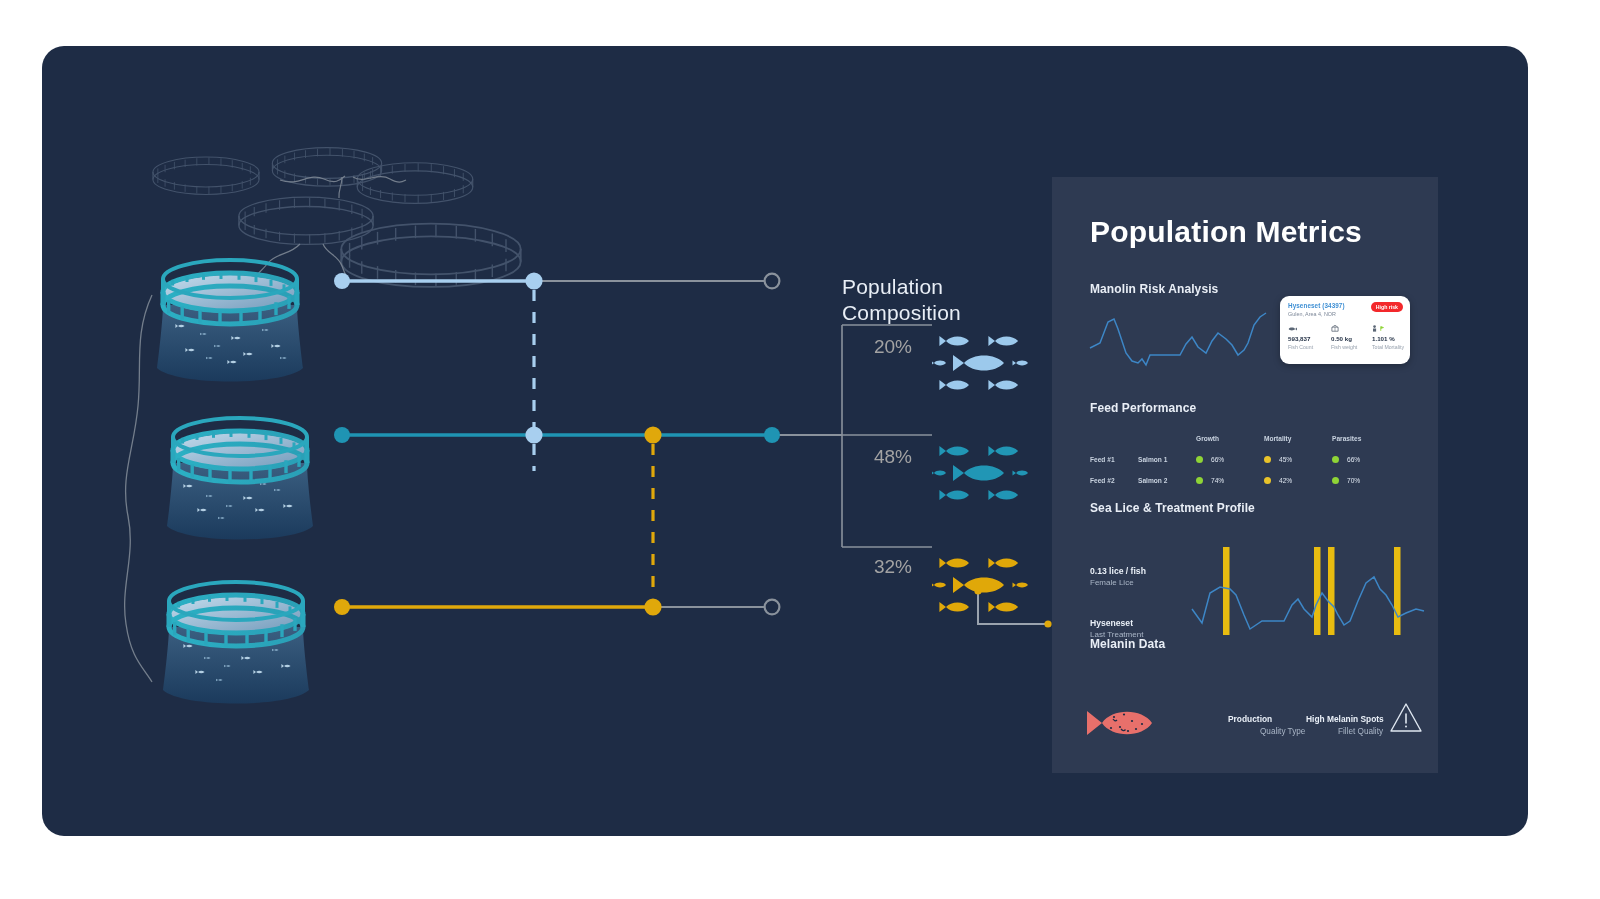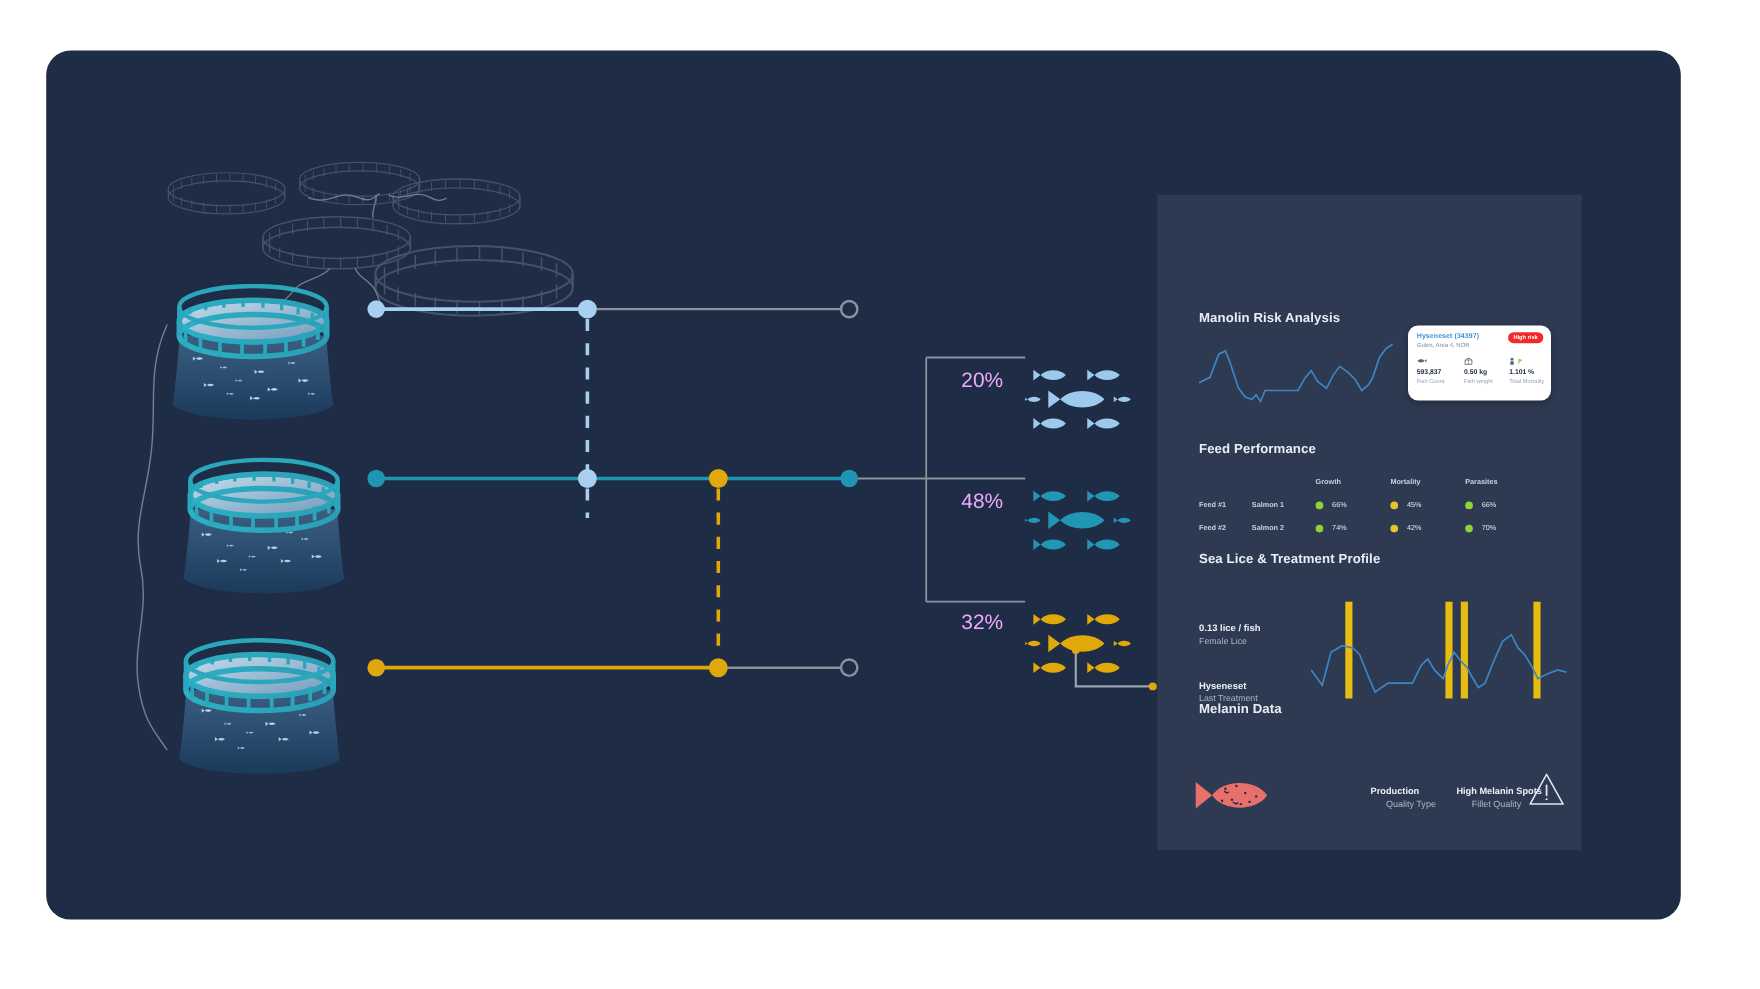--- a/index.html
+++ b/index.html
@@ -40,21 +40,21 @@
     left: 800px; top: 228px;
     width: 190px;
     color: #e8eef6;
     font-size: 21px;
     line-height: 26px;
     font-weight: 400;
     letter-spacing: .2px;
   }
   .pct {
     position: absolute;
-    color: #f0abfc;
+    color: #a3a3a3;
     font-size: 19px;
     font-weight: 400;
     text-align: right;
     width: 70px;
   }
   .pct-a { left: 800px; top: 290px; }
   .pct-b { left: 800px; top: 400px; }
   .pct-c { left: 800px; top: 510px; }
 
   .fishgroup { position: absolute; }
@@ -132,21 +132,21 @@
 
   
   .lice-lbl { position: absolute; color: #eaf0f8; }
   .lice-lbl .big { font-size: 8.6px; font-weight: bold; }
   .lice-lbl .sub { font-size: 8px; color: #aab6c7; margin-top: 2px; }
   .l1 { left: 38px; top: 389px; }
   .l2 { left: 38px; top: 441px; }
 
   
   .q-col { position: absolute; top: 537px; }
-  .q-col .t { font-size: 8.4px; font-weight: bold; color: #eaf0f8; white-space: nowrap; margin-left: 18px; }
+  .q-col .t { font-size: 8.4px; font-weight: bold; color: #eaf0f8; white-space: nowrap; }
   .q-col .s { font-size: 8.2px; color: #aab6c7; margin-top: 3px; white-space: nowrap; margin-left: 32px; }
   .q1 { left: 176px; }
   .q2 { left: 254px; }
 </style>
 </head>
 <body>
 
 <div class="stage">
  <div class="board">
 
@@ -401,20 +401,24 @@
       <path d="M800,389 L890,389"></path>
     </g>
 
     <g>
       <path d="M936,545 L936,578 L1006,578" fill="none" stroke="#9aa3ae" stroke-width="2"></path>
       <circle cx="936" cy="545" r="3.6" fill="#e0a80b"></circle>
       <circle cx="1006" cy="578" r="3.6" fill="#e0a80b"></circle>
     </g>
   </svg>
 
+  <div class="pc-title">
+    <div>Population</div>
+    <div>Composition</div>
+  </div>
   <div class="pct pct-a">20%</div>
   <div class="pct pct-b">48%</div>
   <div class="pct pct-c">32%</div>
 
   <div class="fishgroup" style="left:890px;top:288px;">
    <svg width="100" height="58" viewBox="0 0 100 58">
     <defs>
       <g id="fishL">
               <path d="M0,0 C6,-7.5 22,-7.5 28,0 C22,7.5 6,7.5 0,0 Z M0,0 L-8,-6 L-8,6 Z"></path>
             </g>
@@ -463,20 +467,21 @@
       <use href="#fishXL" transform="translate(32,29)"></use>
       <use href="#fishS" transform="translate(84,29)"></use>
       <use href="#fishM" transform="translate(14,51)"></use>
       <use href="#fishM" transform="translate(63,51)"></use>
     </g>
    </svg>
   </div>
 
   <div class="panel">
 
+    <div class="panel-title">Population Metrics</div>
 
     <div class="sec-title s1">Manolin Risk Analysis</div>
 
     <svg style="position:absolute;left:36px;top:128px;" width="180" height="62" viewBox="0 0 180 62">
       <polyline fill="none" stroke="#3d86c6" stroke-width="1.5" points="2,43 12,38 20,17 26,14 30,24 38,48 44,56 50,58 54,54 58,60 62,50 74,50 84,50 92,50 98,39 104,32 110,42 118,48 124,36 130,28 138,34 144,40 150,50 156,45 160,38 166,20 172,12 178,8"></polyline>
     </svg>
 
     <div class="riskcard">
       <div class="rc-name">Hyseneset (34397)</div>
       <div class="rc-loc">Gulen, Area 4, NOR</div>

